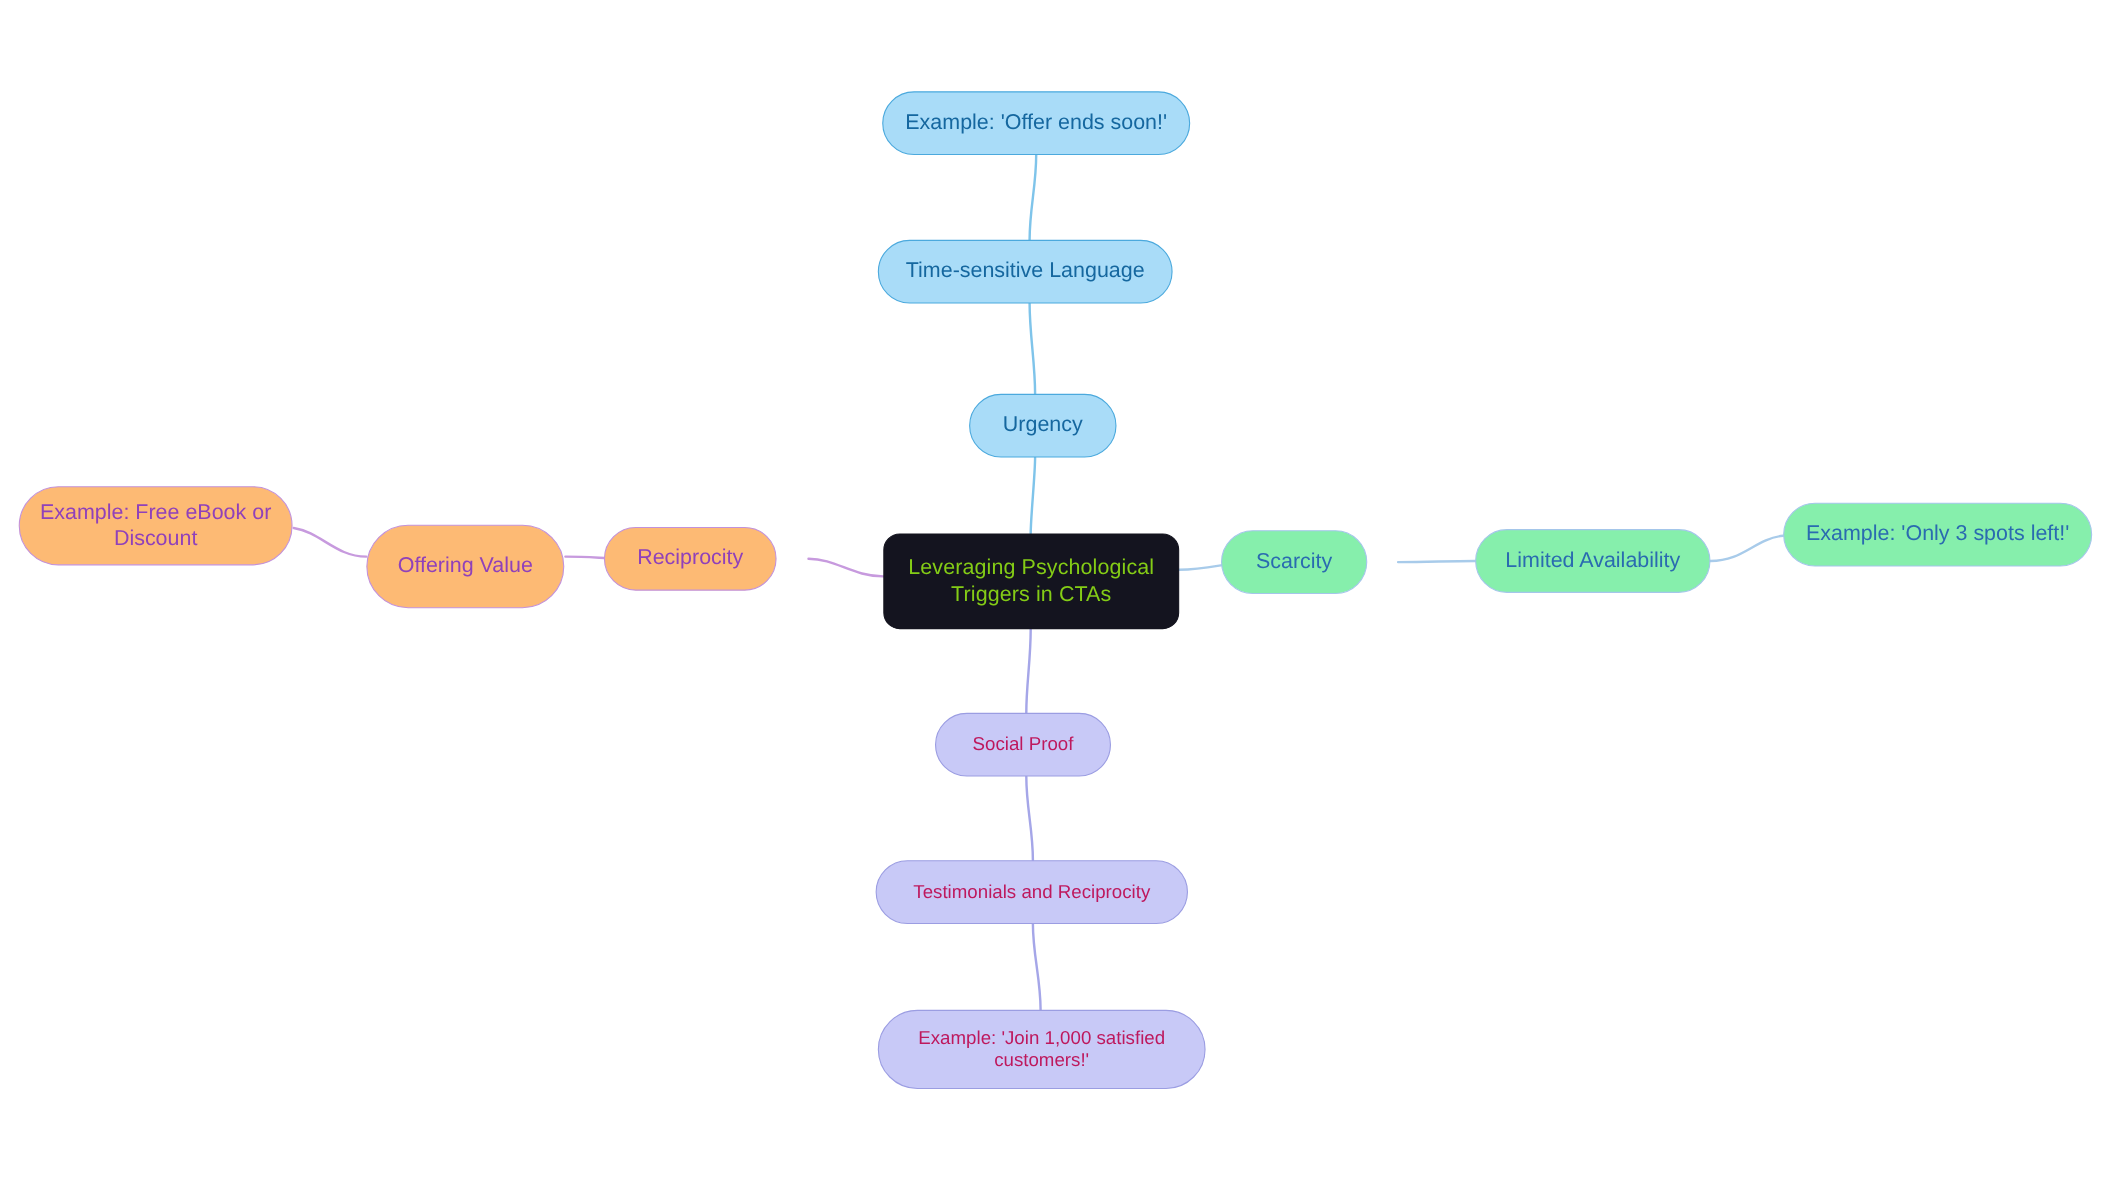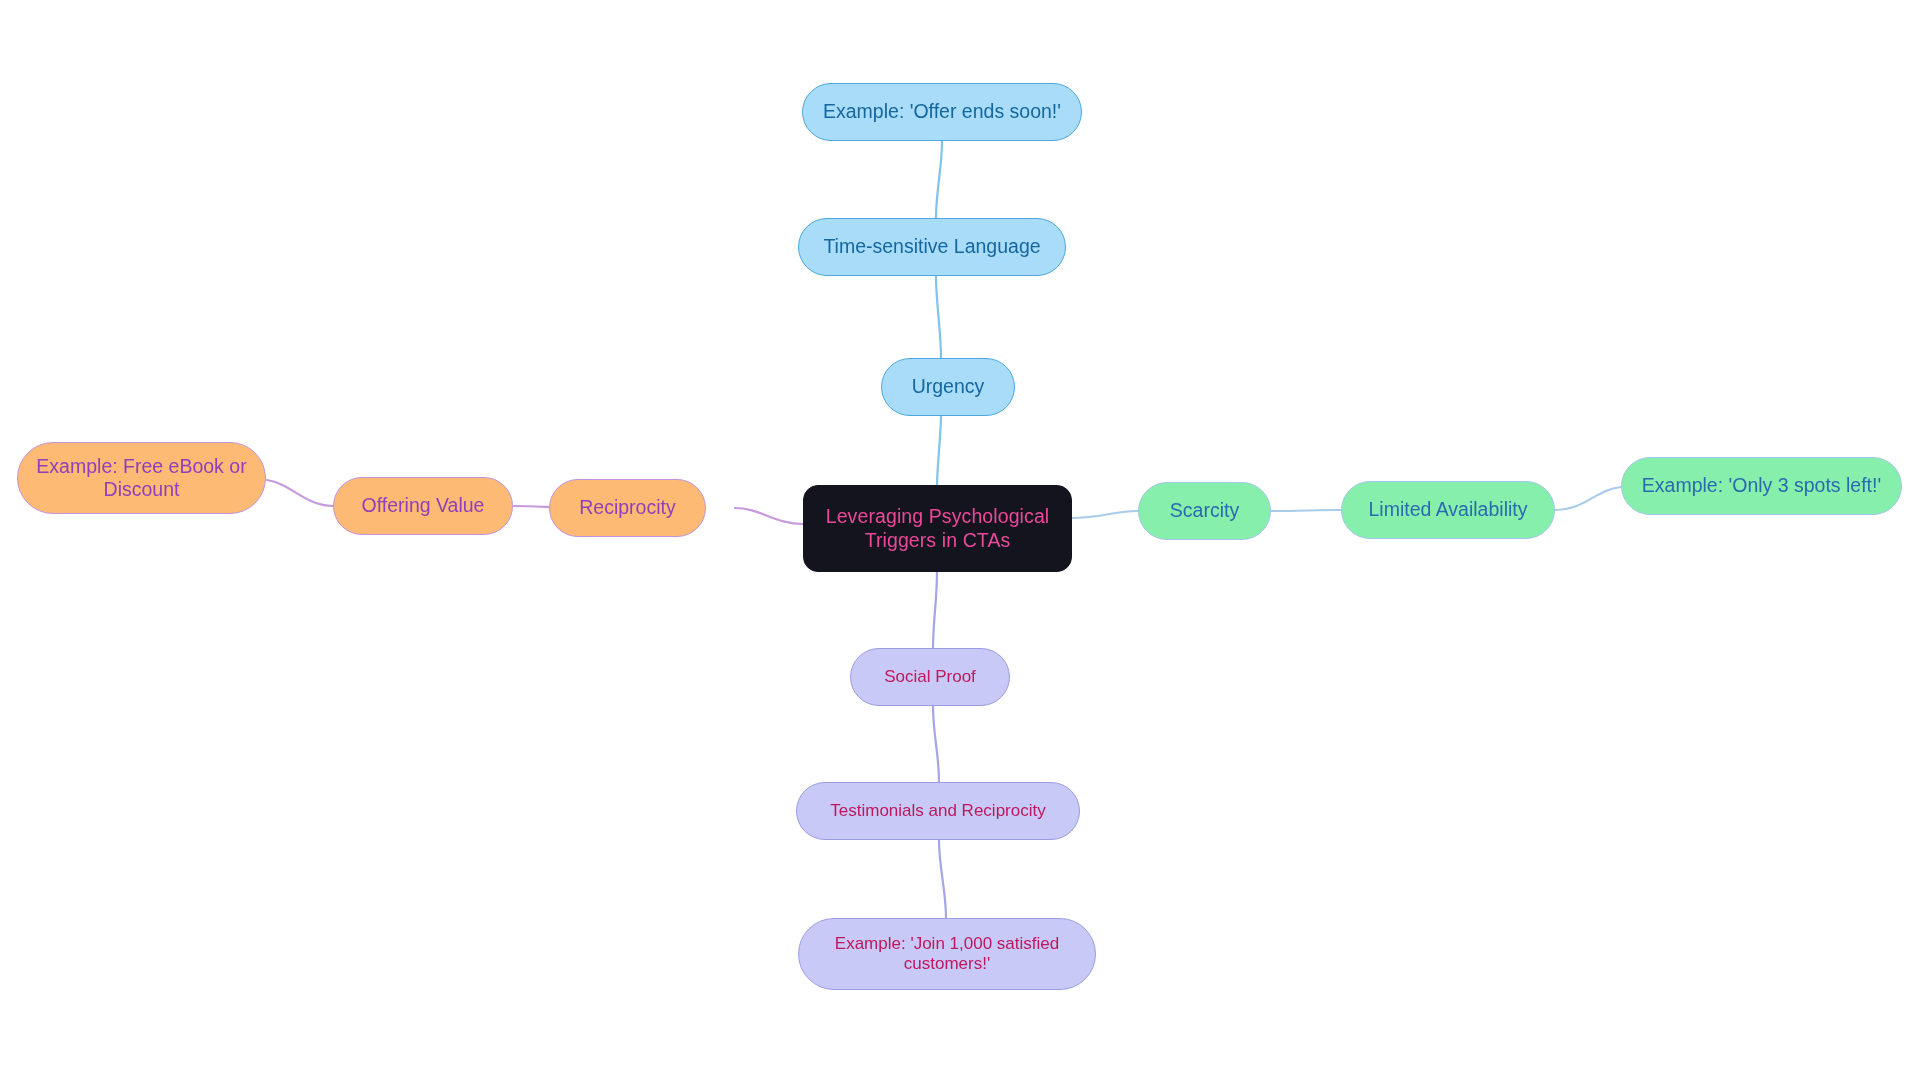--- a/index.html
+++ b/index.html
@@ -35,21 +35,21 @@
     text-align: center;
     line-height: 1.2;
     white-space: pre-line;
     border-style: solid;
     border-width: 1px;
   }
   
   .node.root {
     background: #14141f;
     border-color: #14141f;
-    color: #ec4899;
+    color: #84cc16;
     border-radius: 15px;
     font-size: 19.5px;
     letter-spacing: 0.1px;
   }
   
   .node.urgency {
     background: #a9dcf8;
     border-color: #4ba9dd;
     color: #15679f;
     border-radius: 999px;
@@ -97,25 +97,25 @@
       <path d="M 803 524 C 775 524 760 508 735 508" stroke="#c79ade" stroke-width="2.2" fill="none" stroke-linecap="round"></path>
       <path d="M 578 508 C 550 508 540 506 514 506" stroke="#c79ade" stroke-width="2.2" fill="none" stroke-linecap="round"></path>
       <path d="M 333 506 C 305 506 292 484 267 480" stroke="#c79ade" stroke-width="2.2" fill="none" stroke-linecap="round"></path>
     </svg>
   <div id="node-layer">
       <div class="node root" style="left: 803px; top: 485px; width: 269px; height: 87px;">Leveraging Psychological
 Triggers in CTAs</div>
       <div class="node urgency" style="left: 881px; top: 358px; width: 134px; height: 58px;">Urgency</div>
       <div class="node urgency" style="left: 798px; top: 218px; width: 268px; height: 58px;">Time-sensitive Language</div>
       <div class="node urgency" style="left: 802px; top: 83px; width: 280px; height: 58px;">Example: 'Offer ends soon!'</div>
-      <div class="node scarcity" style="left: 1138px; top: 482px; width: 133px; height: 58px;">Scarcity</div>
+      <div class="node scarcity" style="left: 1110px; top: 482px; width: 133px; height: 58px;">Scarcity</div>
       <div class="node scarcity" style="left: 1341px; top: 481px; width: 214px; height: 58px;">Limited Availability</div>
       <div class="node scarcity" style="left: 1621px; top: 457px; width: 281px; height: 58px;">Example: 'Only 3 spots left!'</div>
       <div class="node social" style="left: 850px; top: 648px; width: 160px; height: 58px;">Social Proof</div>
       <div class="node social" style="left: 796px; top: 782px; width: 284px; height: 58px;">Testimonials and Reciprocity</div>
       <div class="node social" style="left: 798px; top: 918px; width: 298px; height: 72px;">Example: 'Join 1,000 satisfied
 customers!'</div>
       <div class="node reciprocity" style="left: 549px; top: 479px; width: 157px; height: 58px;">Reciprocity</div>
-      <div class="node reciprocity" style="left: 333px; top: 477px; width: 180px; height: 58px; text-align: center;">Offering Value</div>
+      <div class="node reciprocity" style="left: 333px; top: 477px; width: 180px; height: 76px; text-align: center;">Offering Value</div>
       <div class="node reciprocity" style="left: 17px; top: 442px; width: 249px; height: 72px;">Example: Free eBook or
 Discount</div>
     </div>
 </div>
 
 </body></html>

